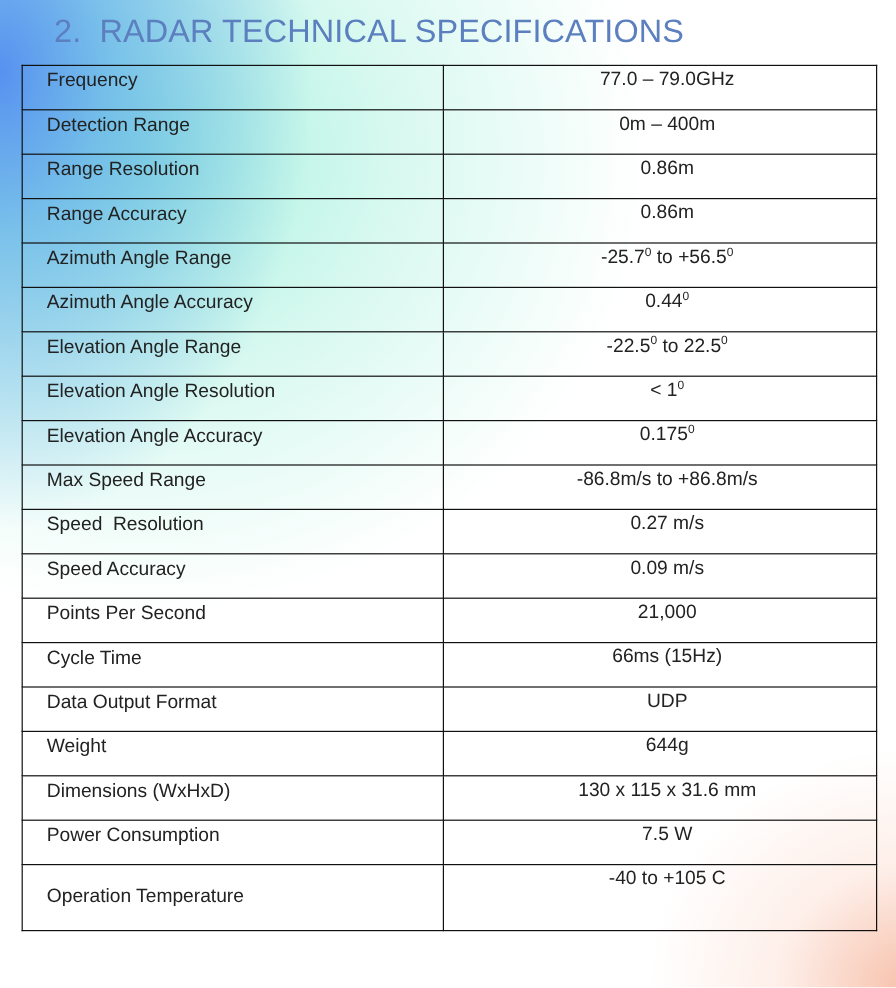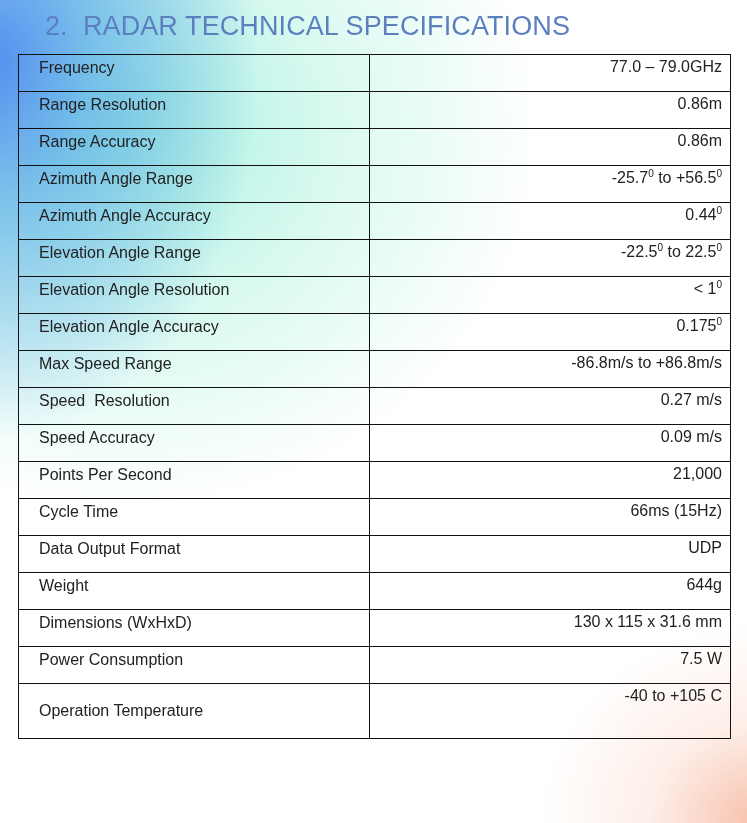--- a/index.html
+++ b/index.html
@@ -25,40 +25,44 @@
     width:713px; border-collapse:collapse;
   }
   table.specs td {
     border:1.3px solid #111;
     vertical-align:top;
     font-size:16px; color:#222;
     padding:4px 8px 0 20px;
     height:32px;
   }
   table.specs td.label { width:322px; text-align:left; }
-  table.specs td.value { text-align:right; padding-top:3px; }
+  table.specs td.value { text-align:center; padding-top:3px; }
   table.specs tr.tall td { height:51px; }
   table.specs tr.tall td.label { vertical-align:middle; padding-top:0; }
   sup { font-size:10px; vertical-align:top; position:relative; top:-1px; }
 </style>
 </head>
 <body>
 
 <div class="bg"></div>
 
 <div class="title">
   <span>2.</span>&nbsp;
   <span>RADAR TECHNICAL SPECIFICATIONS</span>
 </div>
 
 <table class="specs">
   <tbody>
     <tr>
       <td class="label">Frequency</td>
       <td class="value">77.0 – 79.0GHz</td>
+    </tr>
+    <tr>
+      <td class="label">Detection Range</td>
+      <td class="value">0m – 400m</td>
     </tr>
     <tr>
       <td class="label">Range Resolution</td>
       <td class="value">0.86m</td>
     </tr>
     <tr>
       <td class="label">Range Accuracy</td>
       <td class="value">0.86m</td>
     </tr>
     <tr>

